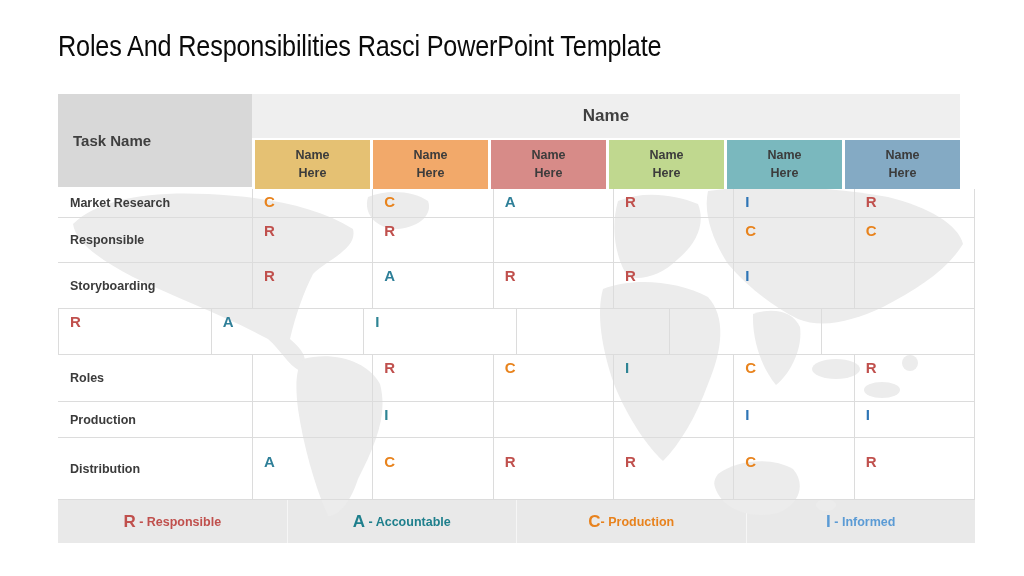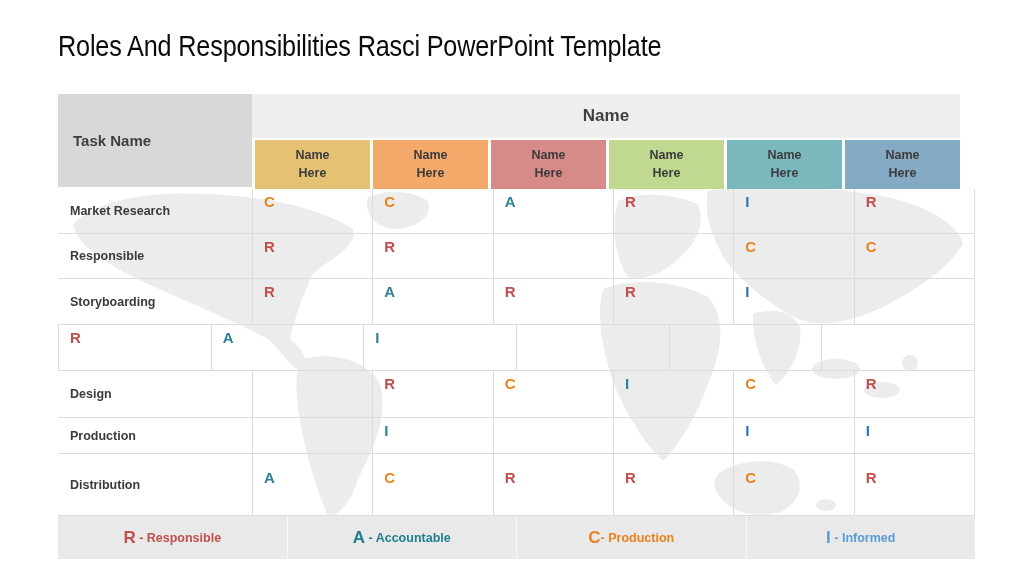--- a/index.html
+++ b/index.html
@@ -24,21 +24,21 @@
   }
   .name-cols{height:49px;display:flex;margin-top:2px;}
   .ncol{
     flex:1;margin-left:3px;display:flex;flex-direction:column;align-items:center;justify-content:center;
     font-weight:700;font-size:12.5px;color:#3c3c3c;line-height:1.4;text-align:center;
   }
   .tbody{position:relative;}
   .map-layer{position:absolute;left:0;top:0;width:917px;height:327px;overflow:hidden;z-index:0;}
   .rows{position:relative;z-index:1;}
   .trow{display:flex;border-bottom:1px solid #dcdcdc;box-sizing:border-box;}
-  .trow:nth-child(1){height:45px}
+  .trow:nth-child(1){height:29px}
   .trow:nth-child(2){height:45px}
   .trow:nth-child(3){height:46px}
   .trow:nth-child(4){height:46px}
   .trow:nth-child(5){height:47px}
   .trow:nth-child(6){height:36px}
   .trow:nth-child(7){height:62px}
   .rlabel{
     width:194px;flex:0 0 194px;box-sizing:border-box;display:flex;align-items:center;
     padding-left:12px;font-weight:700;font-size:12.5px;color:#3b3b3b;
   }
@@ -142,21 +142,21 @@
         </div>
         <div class="trow">
           <div class="cell" style="color: rgb(192, 80, 77);">R</div>
           <div class="cell" style="color: rgb(46, 127, 152);">A</div>
           <div class="cell" style="color: rgb(46, 132, 148);">I</div>
           <div class="cell"></div>
           <div class="cell"></div>
           <div class="cell"></div>
         </div>
         <div class="trow">
-          <div class="rlabel">Design</div>
+          <div class="rlabel">Roles</div>
           <div class="cell"></div>
           <div class="cell" style="color: rgb(192, 80, 77);">R</div>
           <div class="cell" style="color: rgb(232, 131, 29);">C</div>
           <div class="cell" style="color: rgb(46, 132, 148);">I</div>
           <div class="cell" style="color: rgb(232, 131, 29);">C</div>
           <div class="cell" style="color: rgb(192, 80, 77);">R</div>
         </div>
         <div class="trow">
           <div class="rlabel">Production</div>
           <div class="cell"></div>

